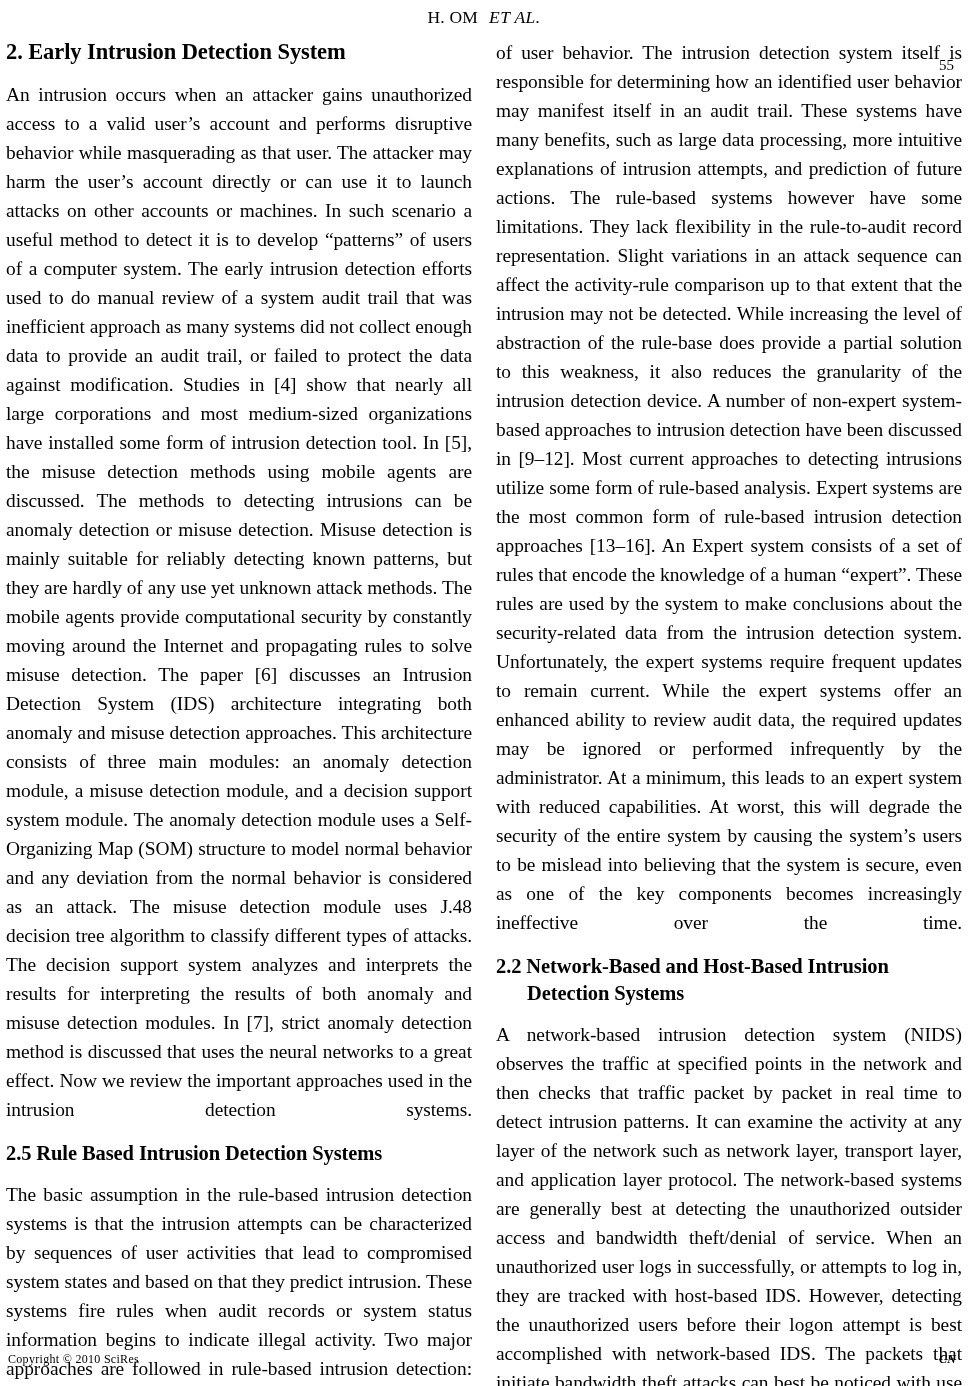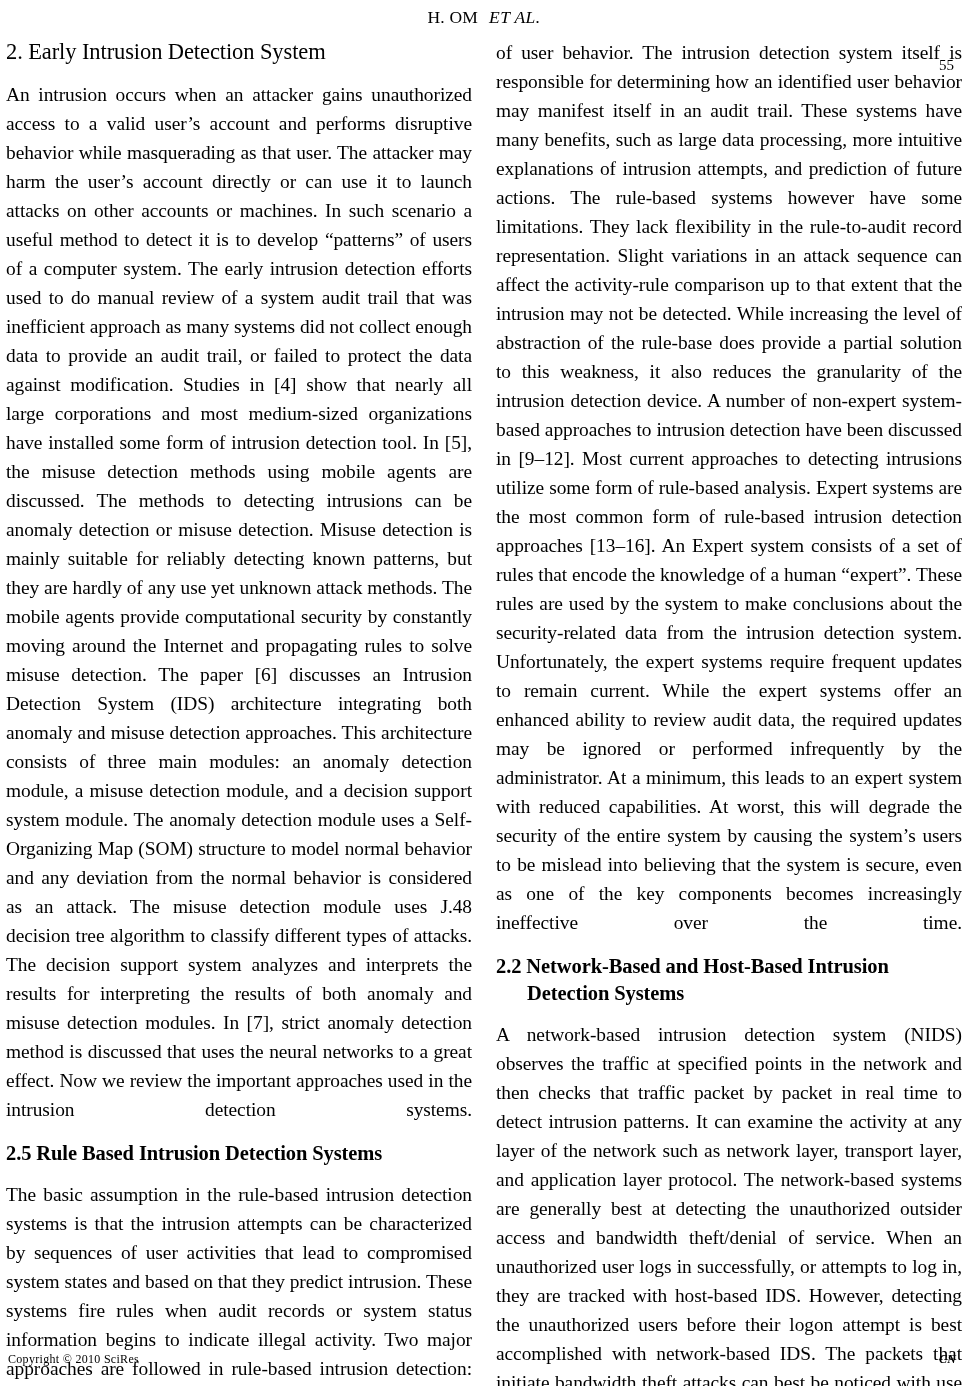--- a/index.html
+++ b/index.html
@@ -64,21 +64,21 @@
     display: flex;
     gap: 24px;
   }
   .col {
     width: 466px;
     flex: 0 0 466px;
   }
 
   h2.section-title {
     font-family: "Liberation Serif", "DejaVu Serif", serif;
-    font-weight: normal;
+    font-weight: bold;
     font-size: 22.5px;
     line-height: 28px;
     margin: 0 0 14px 0;
     letter-spacing: -0.1px;
   }
   h3.subsection-title {
     font-family: "Liberation Serif", "DejaVu Serif", serif;
     font-weight: bold;
     font-size: 20.5px;
     line-height: 27px;

